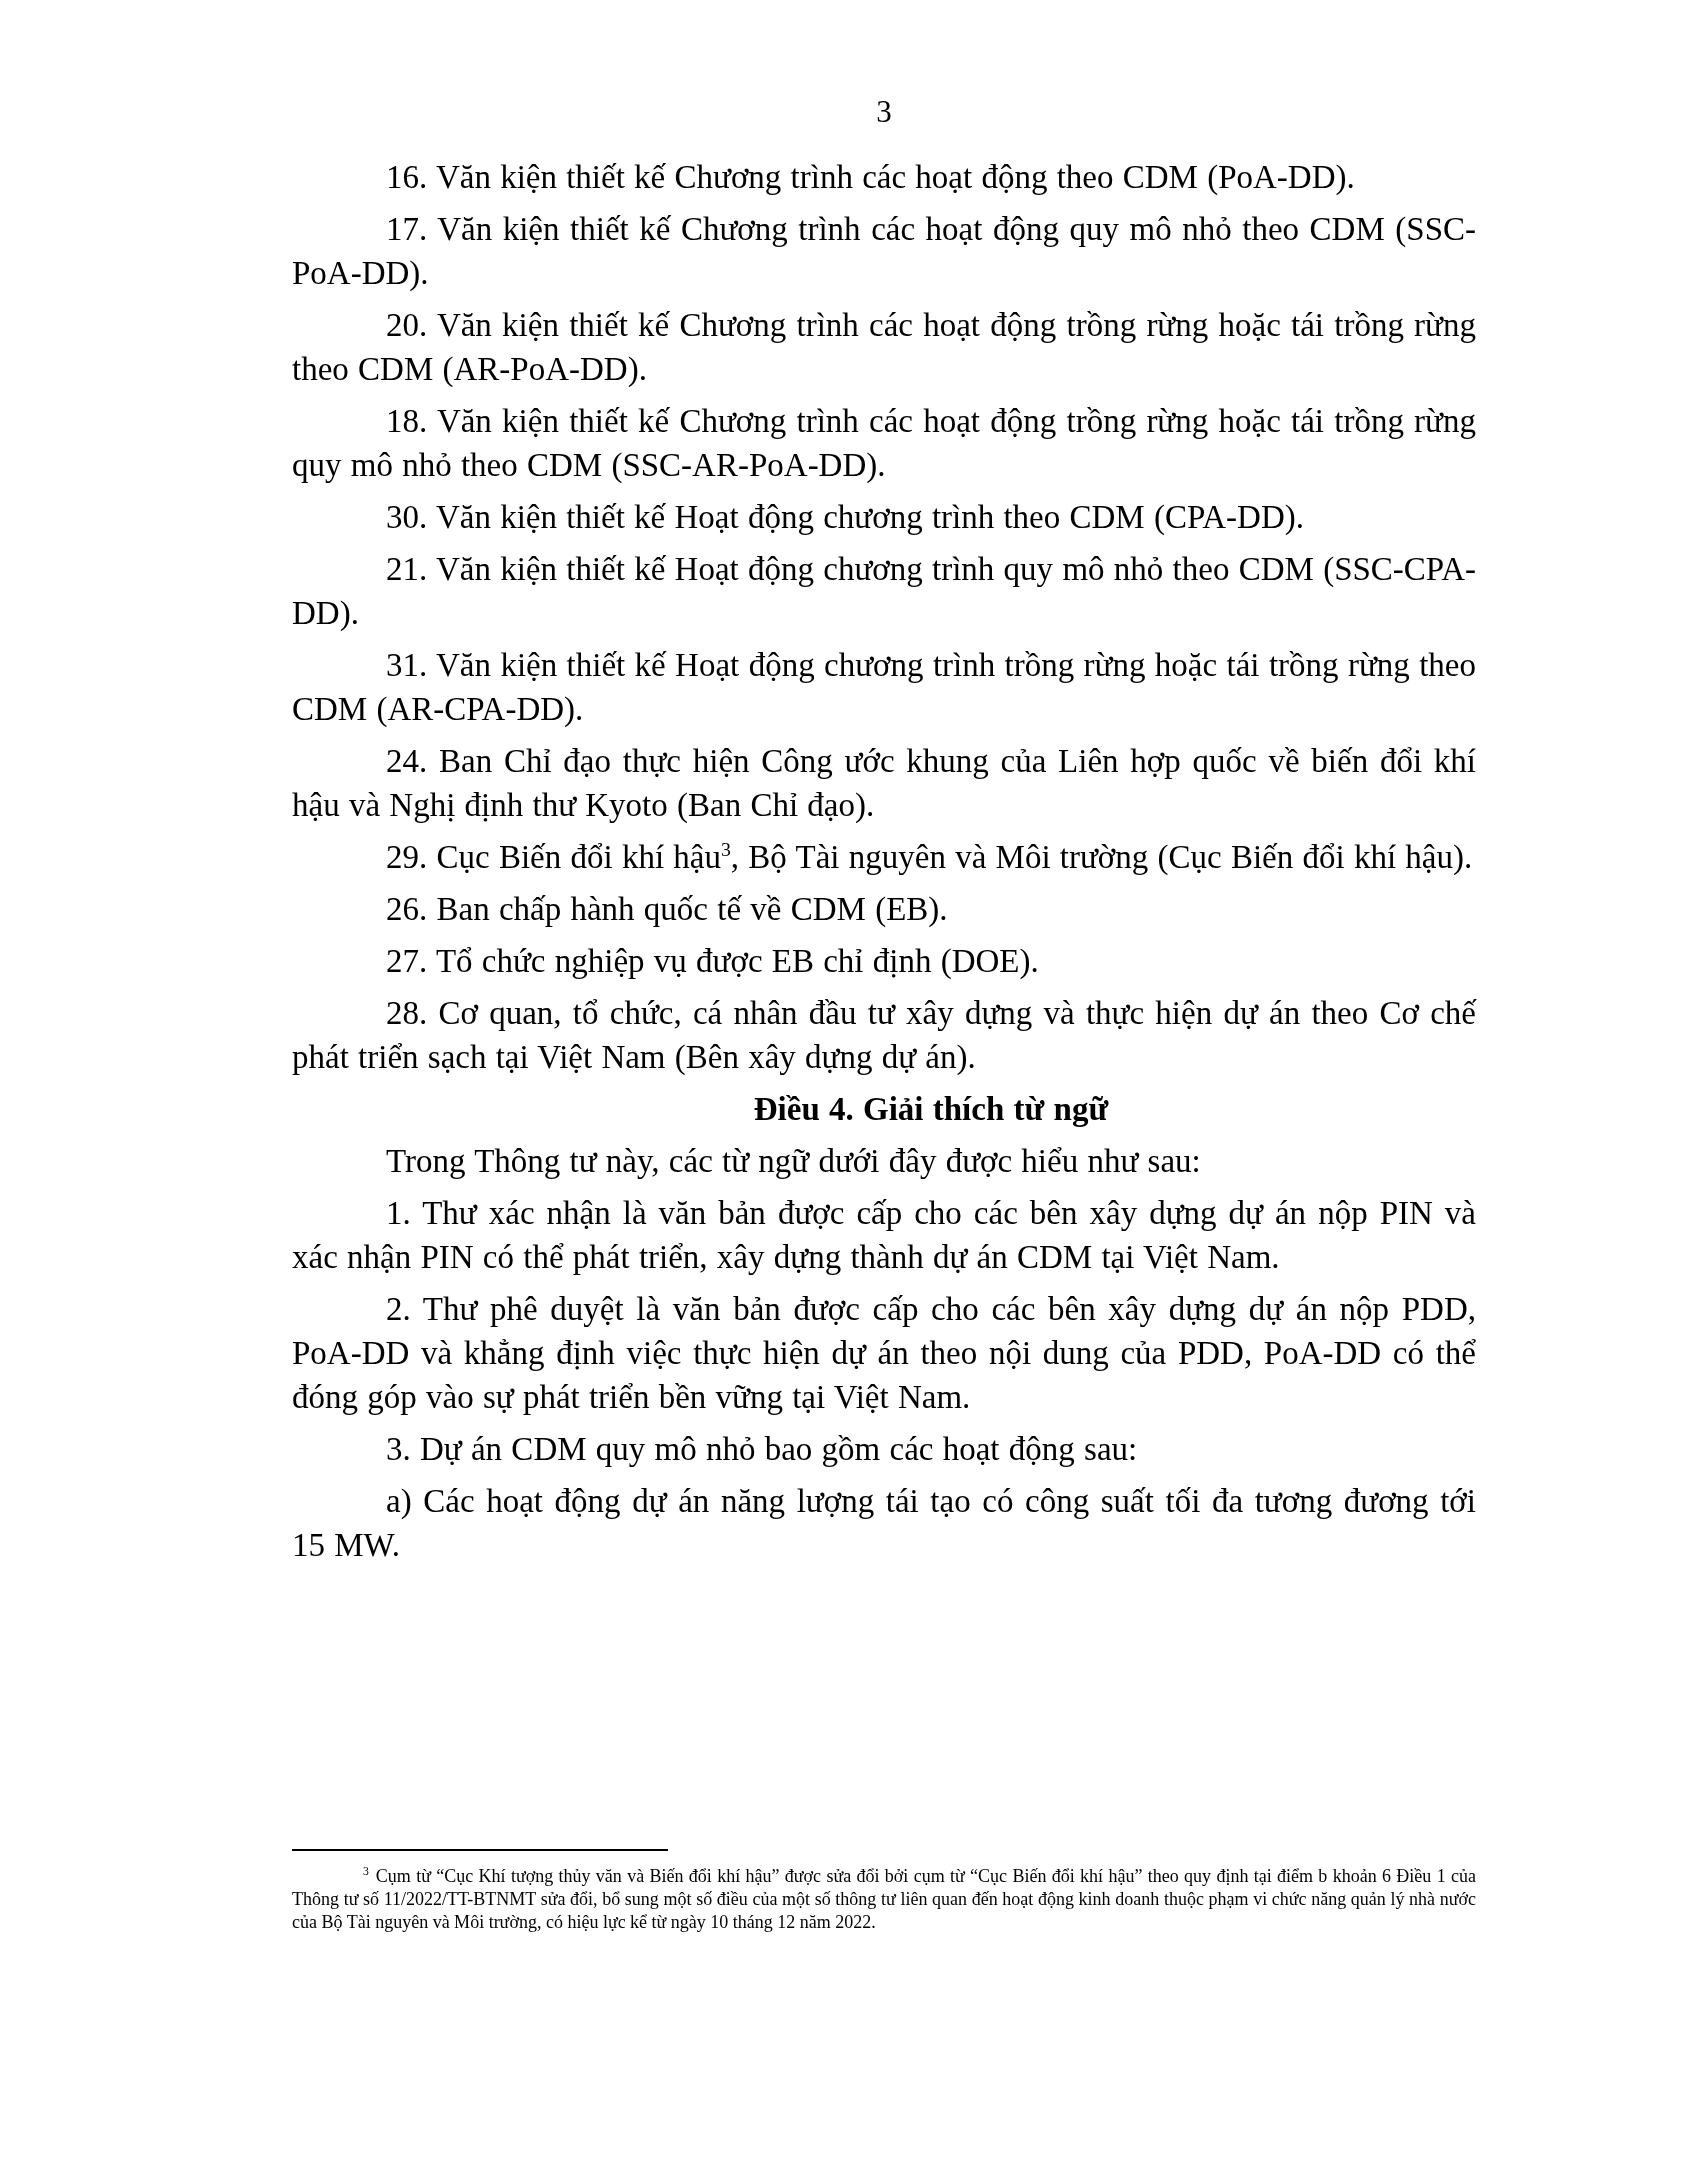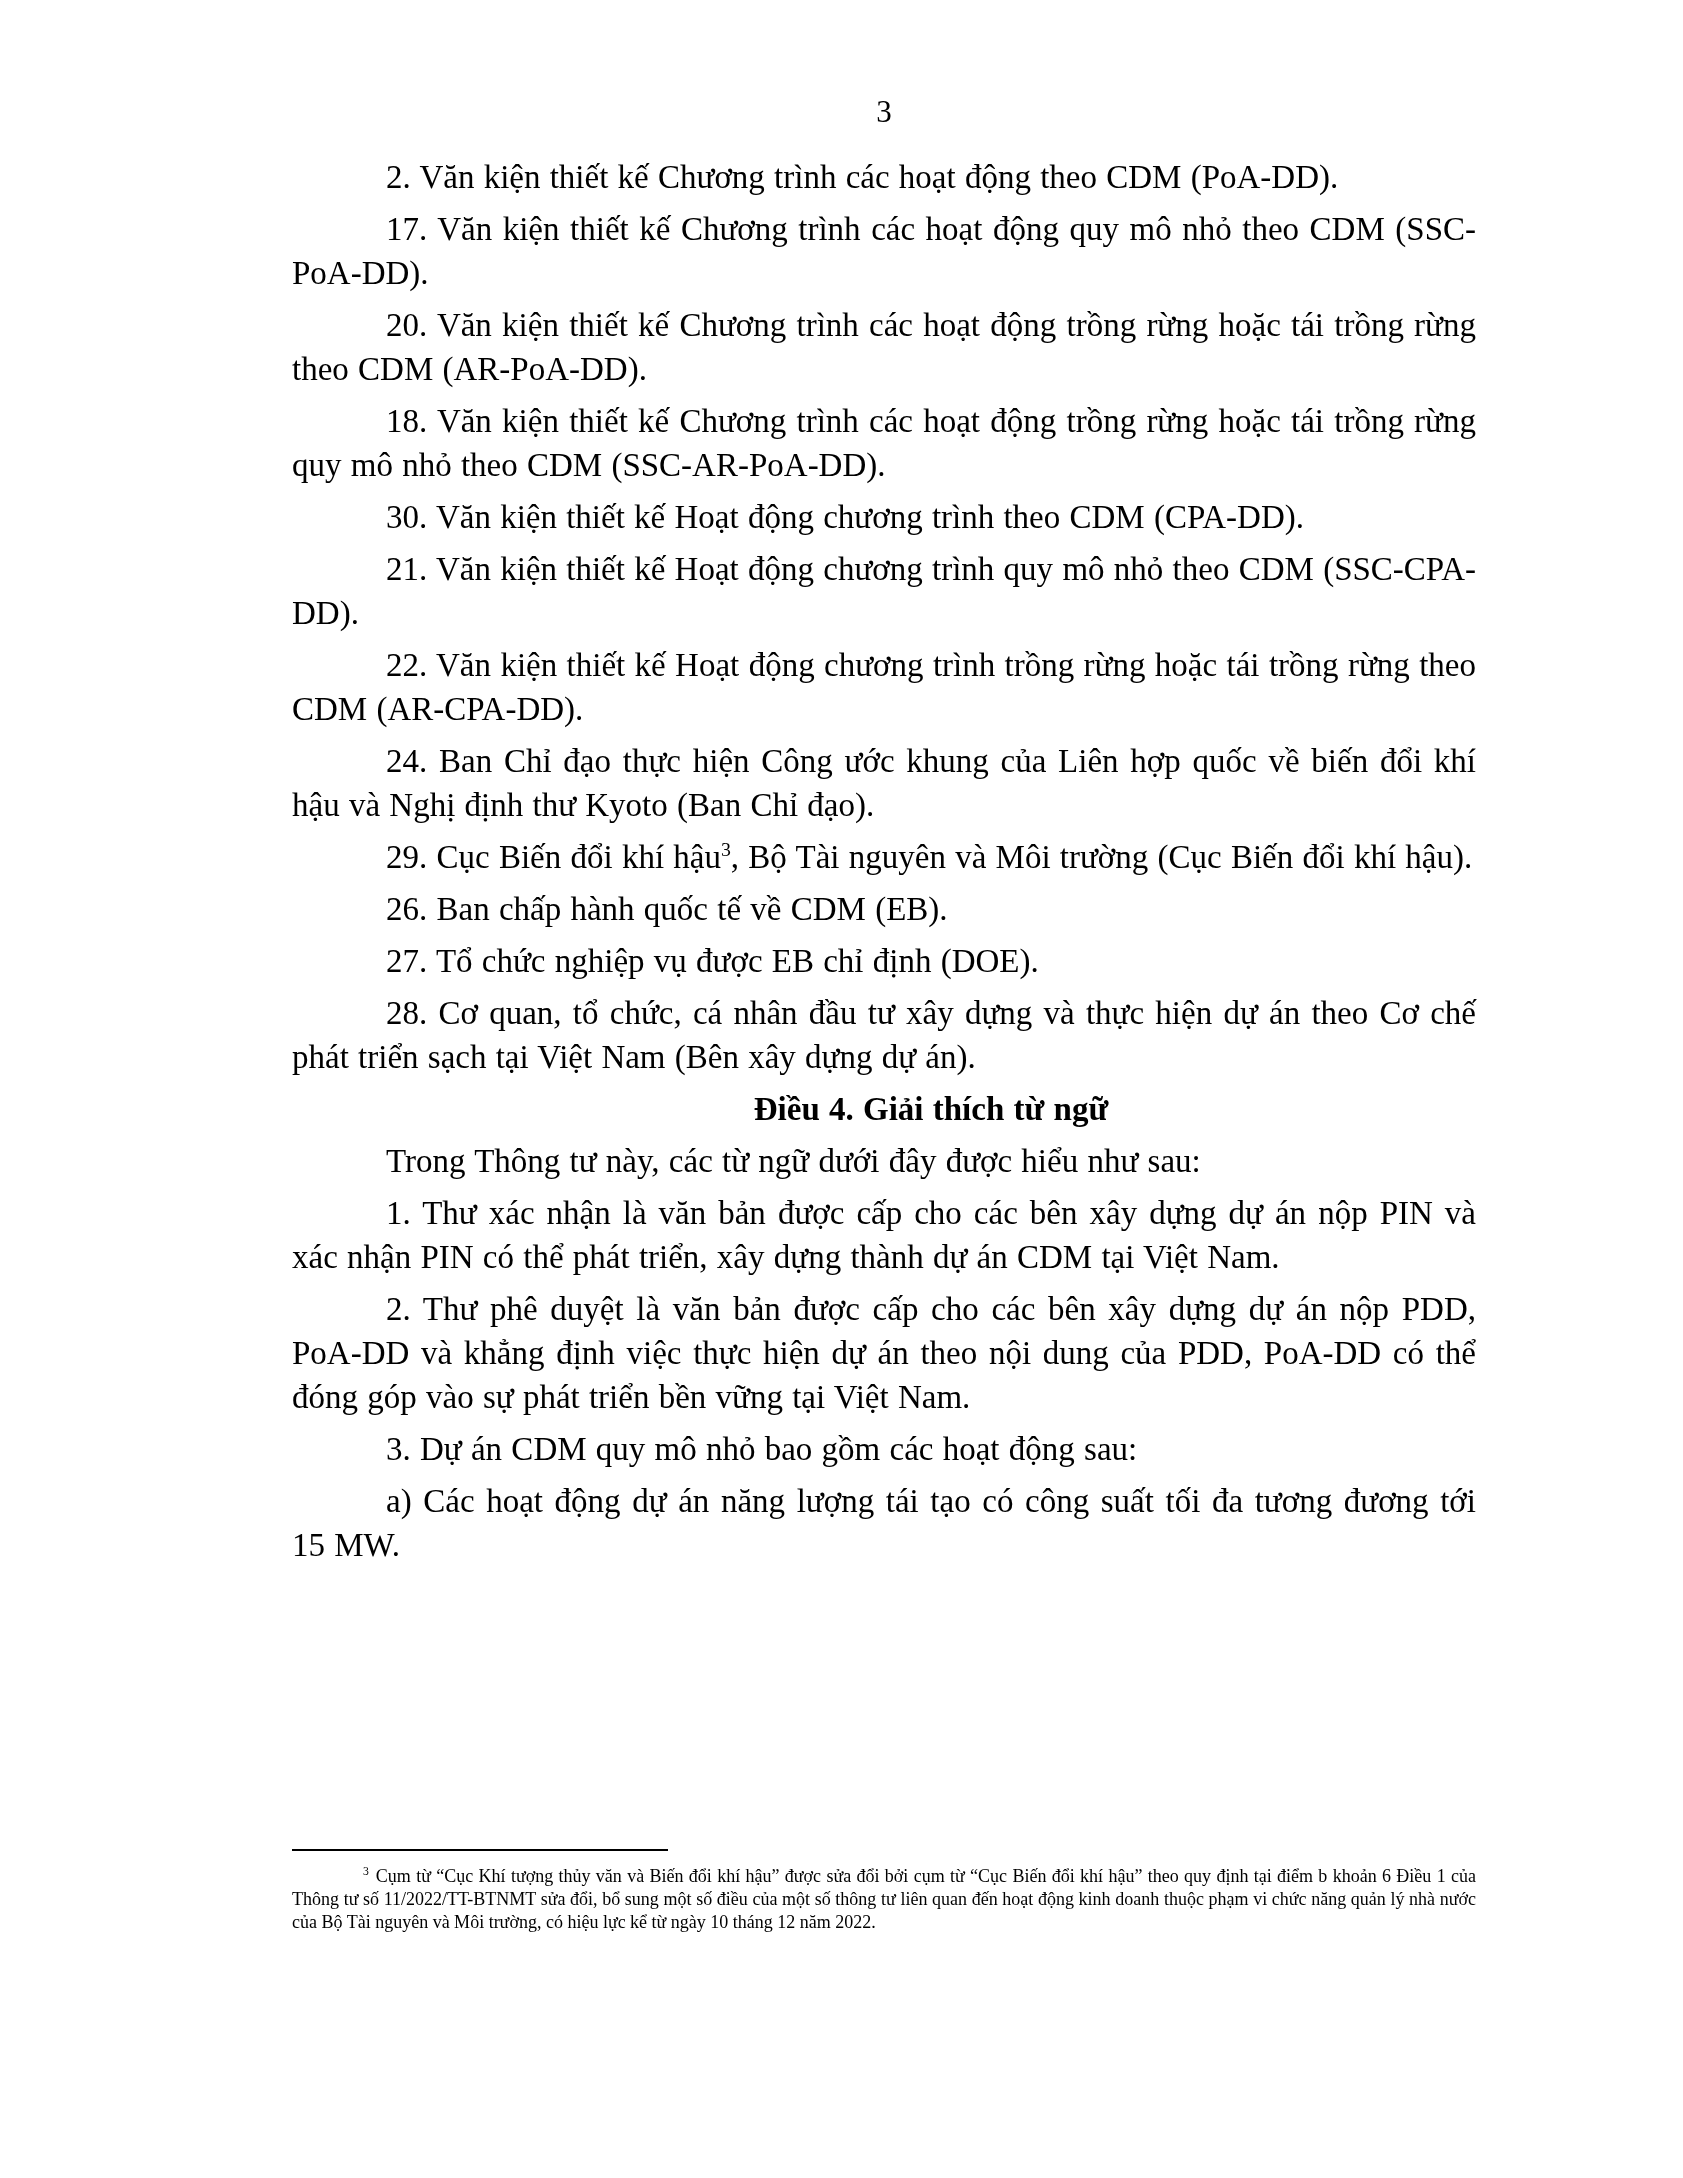--- a/index.html
+++ b/index.html
@@ -76,27 +76,27 @@
   }
 </style>
 </head>
 <body>
 
 <div class="page">
 
   <div class="page-number">3</div>
 
   <div class="content">
-      <p class="para body"><span>2. Văn kiện thiết kế Chương trình các hoạt động theo CDM (PoA-DD).</span></p>
+      <p class="para body"><span>16. Văn kiện thiết kế Chương trình các hoạt động theo CDM (PoA-DD).</span></p>
       <p class="para body"><span>17. Văn kiện thiết kế Chương trình các hoạt động quy mô nhỏ theo CDM (SSC-PoA-DD).</span></p>
       <p class="para body"><span>20. Văn kiện thiết kế Chương trình các hoạt động trồng rừng hoặc tái trồng rừng theo CDM (AR-PoA-DD).</span></p>
       <p class="para body"><span>18. Văn kiện thiết kế Chương trình các hoạt động trồng rừng hoặc tái trồng rừng quy mô nhỏ theo CDM (SSC-AR-PoA-DD).</span></p>
       <p class="para body"><span>30. Văn kiện thiết kế Hoạt động chương trình theo CDM (CPA-DD).</span></p>
       <p class="para body"><span>21. Văn kiện thiết kế Hoạt động chương trình quy mô nhỏ theo CDM (SSC-CPA-DD).</span></p>
-      <p class="para body"><span>22. Văn kiện thiết kế Hoạt động chương trình trồng rừng hoặc tái trồng rừng theo CDM (AR-CPA-DD).</span></p>
+      <p class="para body"><span>31. Văn kiện thiết kế Hoạt động chương trình trồng rừng hoặc tái trồng rừng theo CDM (AR-CPA-DD).</span></p>
       <p class="para body"><span>24. Ban Chỉ đạo thực hiện Công ước khung của Liên hợp quốc về biến đổi khí hậu và Nghị định thư Kyoto (Ban Chỉ đạo).</span></p>
       <p class="para body"><span>29. Cục Biến đổi khí hậu</span><sup>3</sup><span>, Bộ Tài nguyên và Môi trường (Cục Biến đổi khí hậu).</span></p>
       <p class="para body"><span>26. Ban chấp hành quốc tế về CDM (EB).</span></p>
       <p class="para body"><span>27. Tổ chức nghiệp vụ được EB chỉ định (DOE).</span></p>
       <p class="para body"><span>28. Cơ quan, tổ chức, cá nhân đầu tư xây dựng và thực hiện dự án theo Cơ chế phát triển sạch tại Việt Nam (Bên xây dựng dự án).</span></p>
       <p class="para heading"><span>Điều 4. Giải thích từ ngữ</span></p>
       <p class="para body"><span>Trong Thông tư này, các từ ngữ dưới đây được hiểu như sau:</span></p>
       <p class="para body"><span>1. Thư xác nhận là văn bản được cấp cho các bên xây dựng dự án nộp PIN và xác nhận PIN có thể phát triển, xây dựng thành dự án CDM tại Việt Nam.</span></p>
       <p class="para body"><span>2. Thư phê duyệt là văn bản được cấp cho các bên xây dựng dự án nộp PDD, PoA-DD và khẳng định việc thực hiện dự án theo nội dung của PDD, PoA-DD có thể đóng góp vào sự phát triển bền vững tại Việt Nam.</span></p>
       <p class="para body"><span>3. Dự án CDM quy mô nhỏ bao gồm các hoạt động sau:</span></p>

